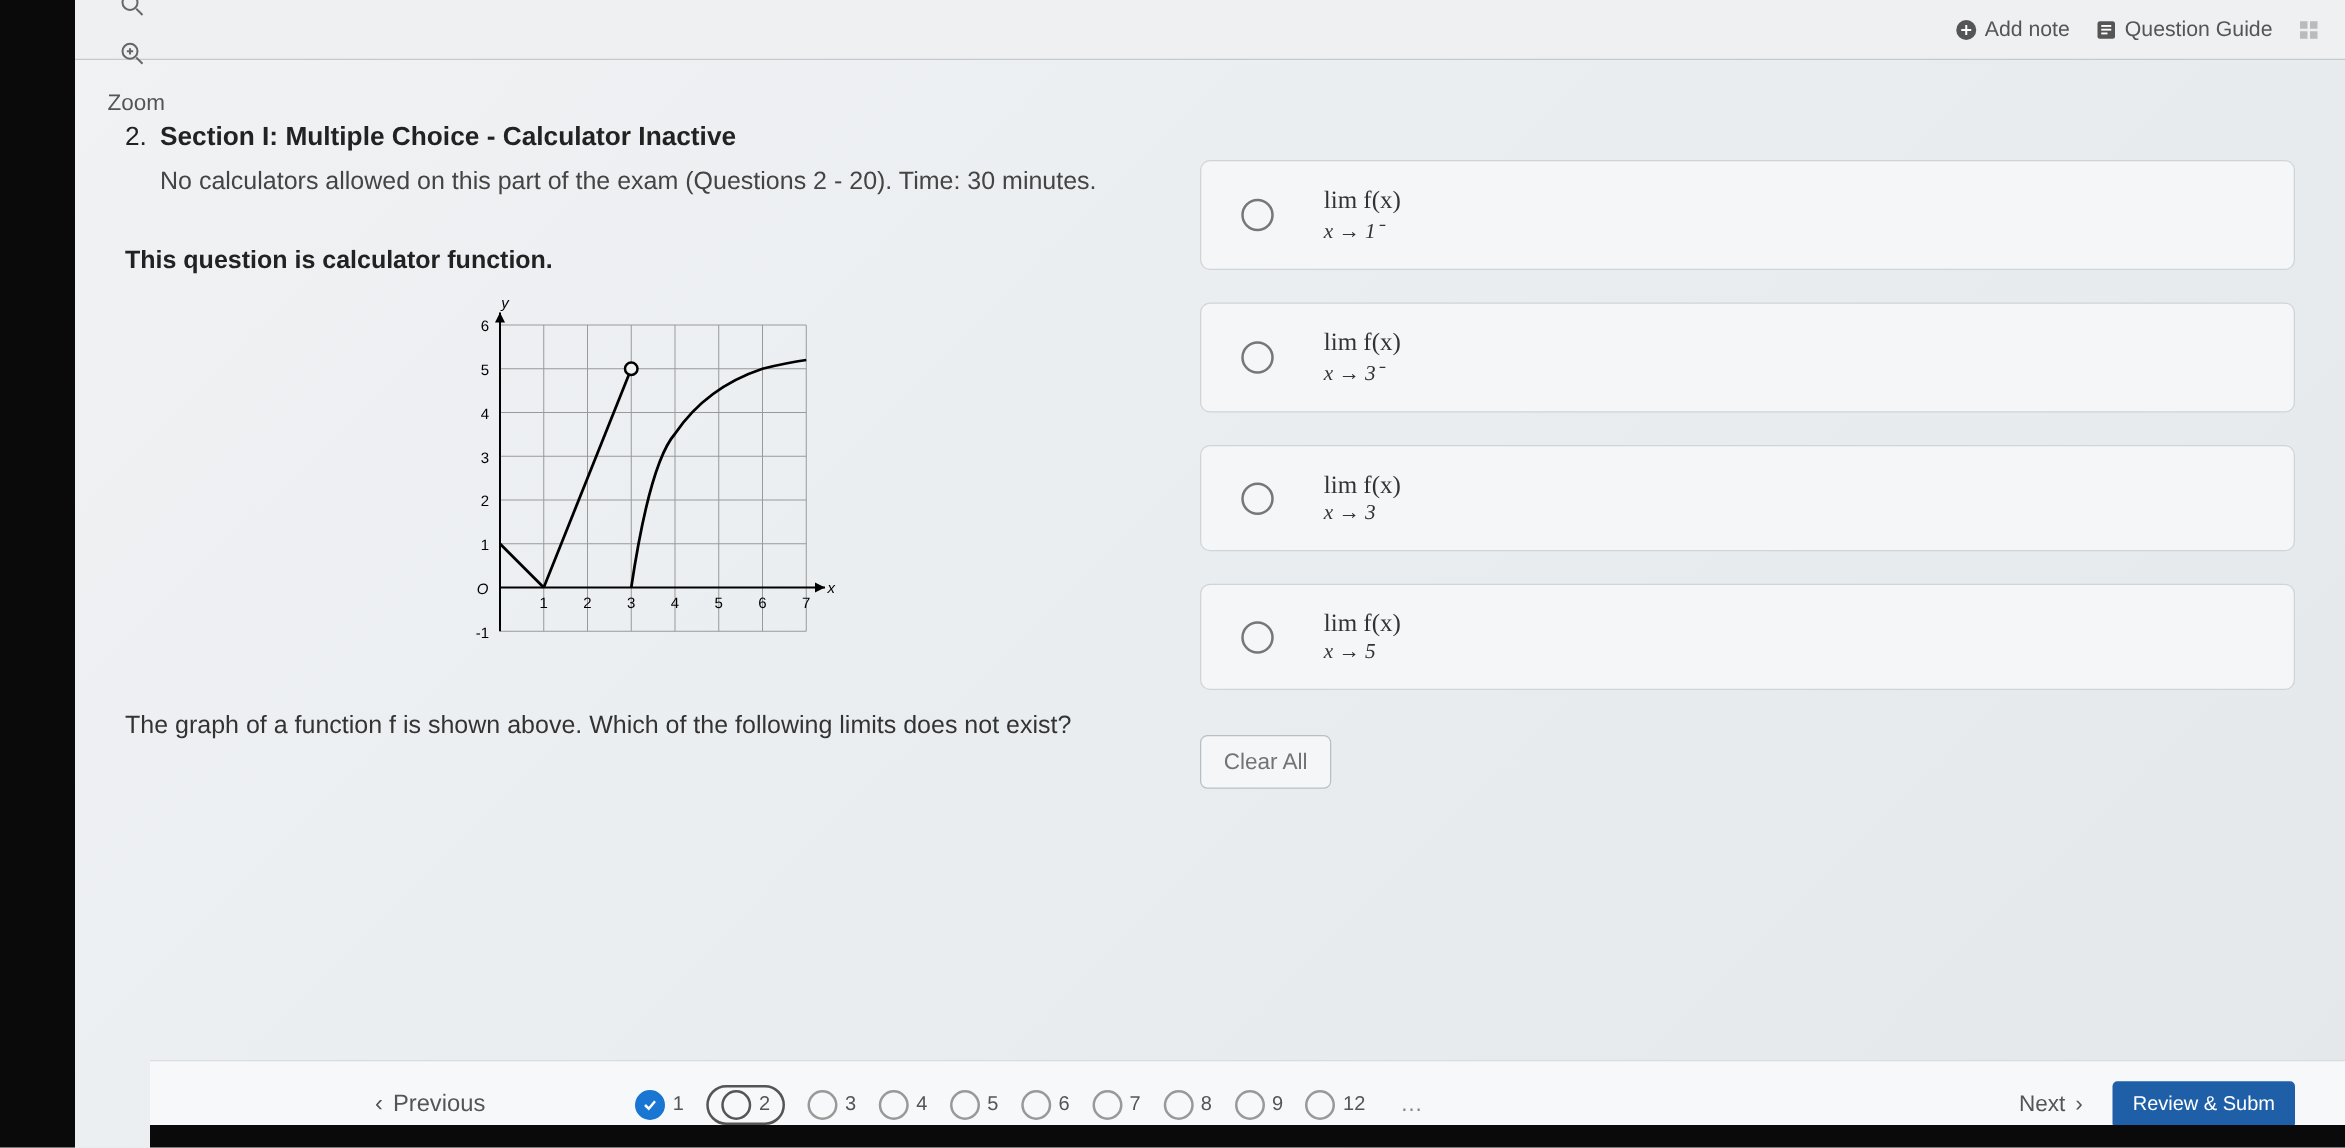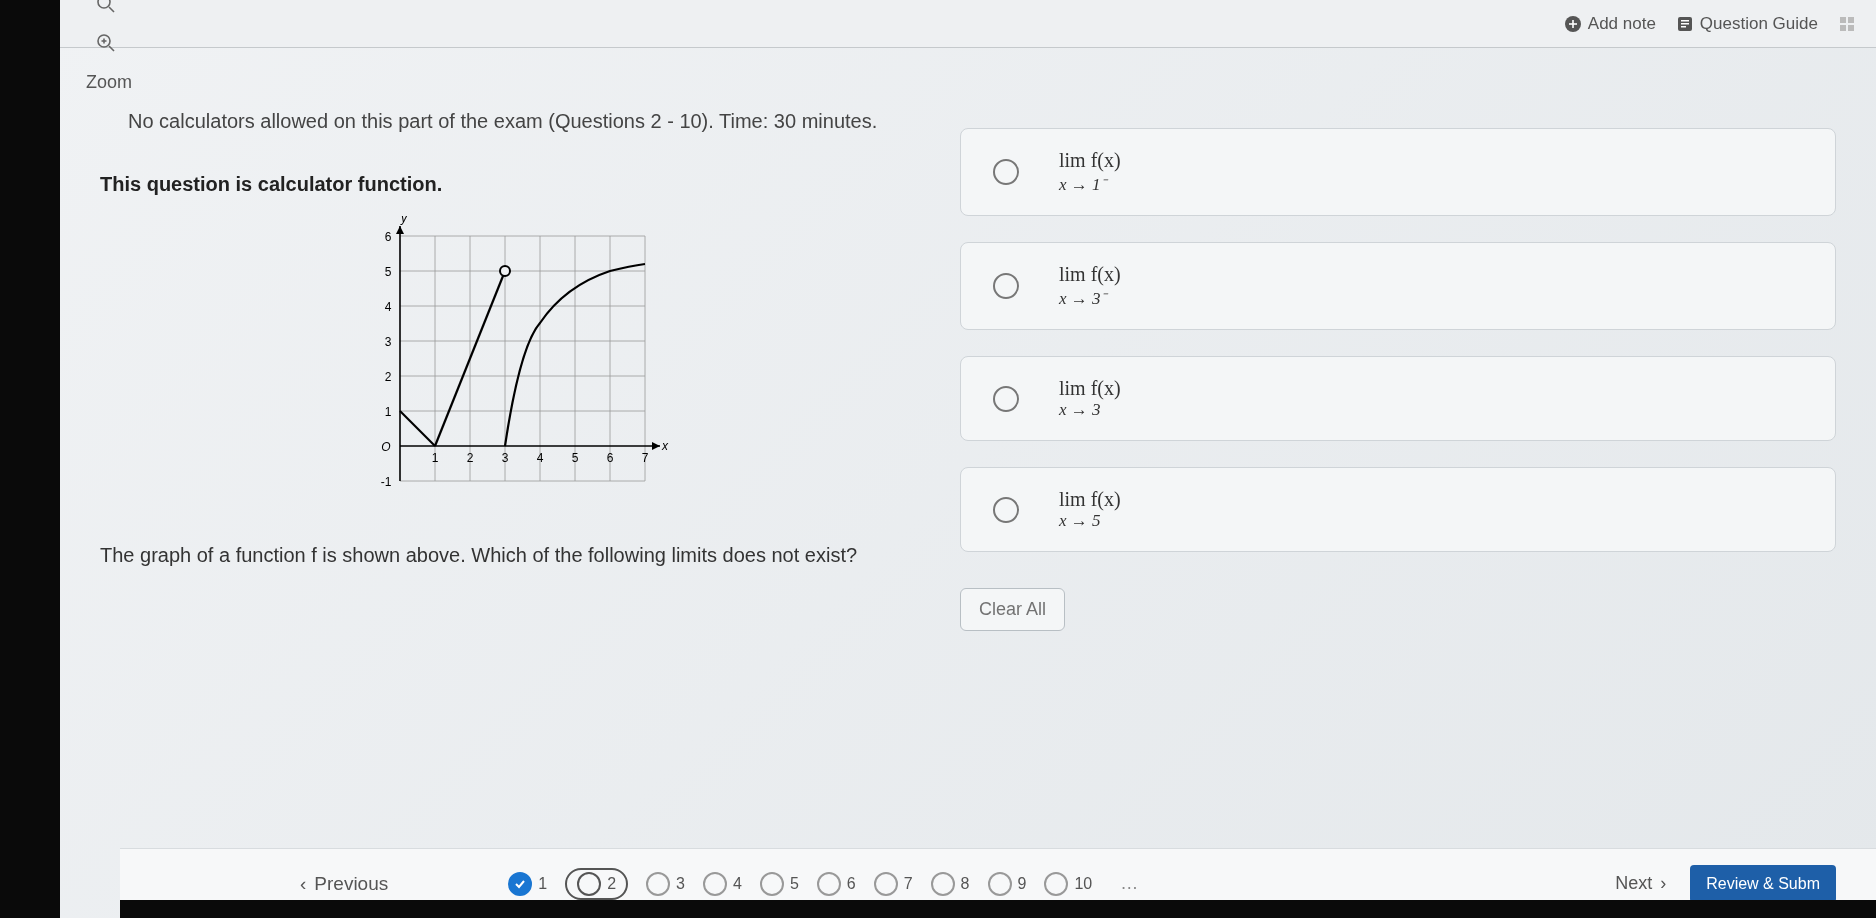--- a/index.html
+++ b/index.html
@@ -202,21 +202,25 @@
               <rect x="2" y="10" width="6" height="6" fill="#bbb"></rect>
               <rect x="10" y="10" width="6" height="6" fill="#bbb"></rect>
             </svg>
         </span>
       </div>
     </div>
   </div>
 
   <div class="content">
     <div class="left-col">
-      <div class="section-sub">No calculators allowed on this part of the exam (Questions 2 - 10). Time: 30 minutes.</div>
+      <div>
+        <span class="q-number">2.</span>
+        <span class="section-title">Section I: Multiple Choice - Calculator Inactive</span>
+      </div>
+      <div class="section-sub">No calculators allowed on this part of the exam (Questions 2 - 20). Time: 30 minutes.</div>
       <div class="inactive-note">This question is calculator function.</div>
 
       <div class="graph-wrap">
         <svg class="graph-svg" width="320" height="280" viewBox="0 0 320 280">
           <g transform="translate(50,20)">
 
             <g stroke="#999" stroke-width="0.8">
               <line x1="0" y1="0" x2="245" y2="0"></line>
               <line x1="0" y1="35" x2="245" y2="35"></line>
               <line x1="0" y1="70" x2="245" y2="70"></line>
@@ -345,21 +349,21 @@
       <div class="pill">
           <div class="pill-circle"></div>
           <span>8</span>
         </div>
       <div class="pill">
           <div class="pill-circle"></div>
           <span>9</span>
         </div>
       <div class="pill">
           <div class="pill-circle"></div>
-          <span>10</span>
+          <span>12</span>
         </div>
       <span class="ellipsis">…</span>
     </div>
     <div class="next-btn">
       <span>Next</span>
       <span>›</span>
     </div>
     <div class="review-btn">Review &amp; Subm</div>
   </div>
 

